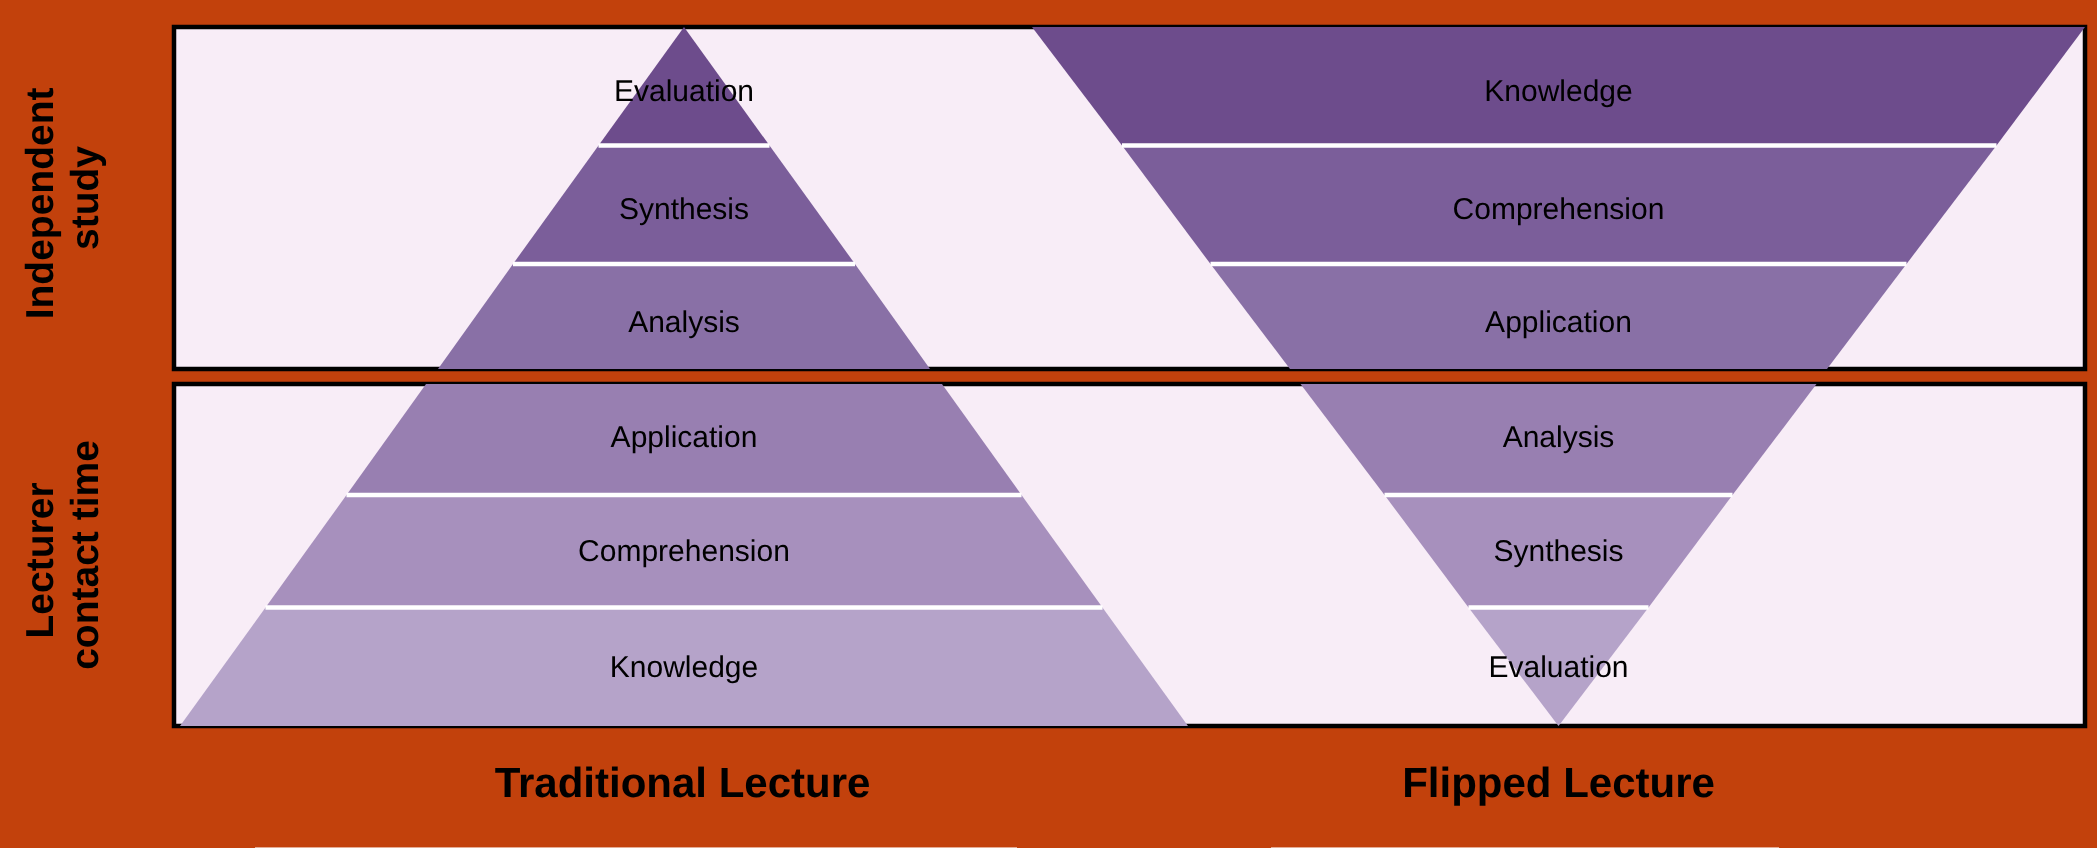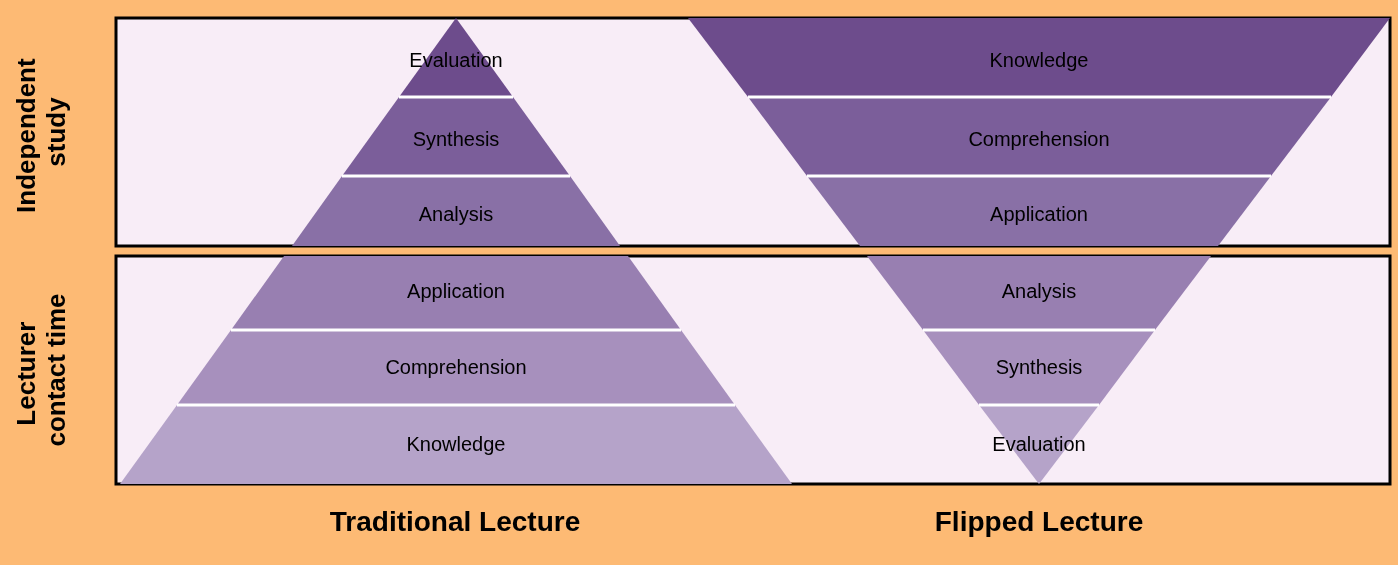--- a/index.html
+++ b/index.html
@@ -5,21 +5,21 @@
     html, body {
       margin: 0;
       padding: 0;
       background: #ffffff;
     }
     .stage {
       position: relative;
       width: 1398px;
       height: 565px;
       font-family: "Liberation Sans", "DejaVu Sans", sans-serif;
-      background: #fdba74;
+      background: #c2410c;
     }
     svg text {
       fill: #000000;
       font-family: "Liberation Sans", "DejaVu Sans", sans-serif;
     }
     .seg-label { font-size: 20px; }
     .col-title { font-size: 28px; font-weight: 700; }
     .row-label { font-size: 26px; font-weight: 700; }
   </style>
 </head>

